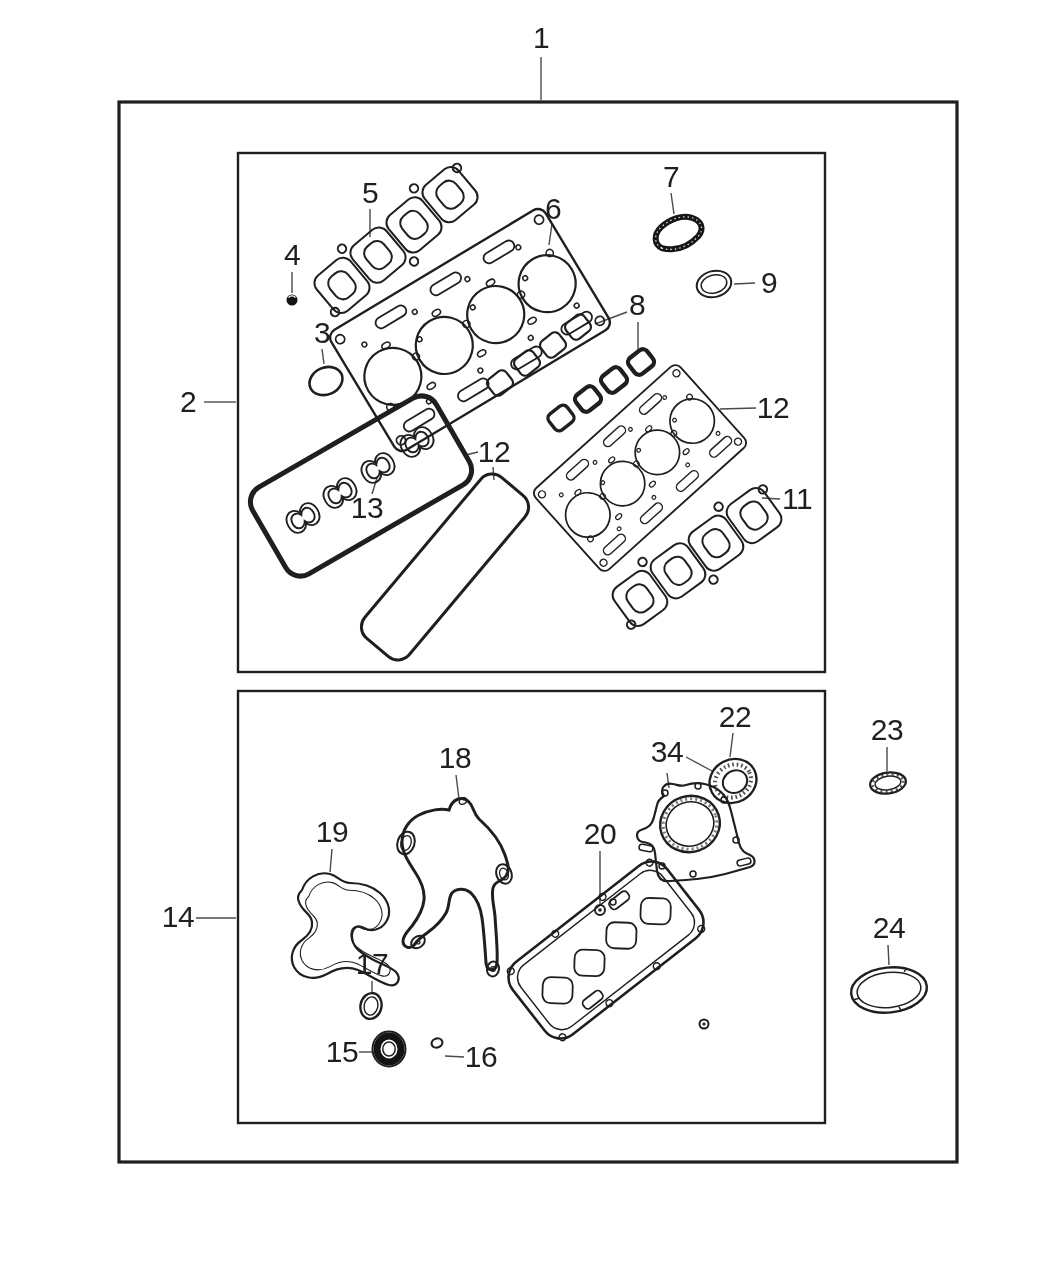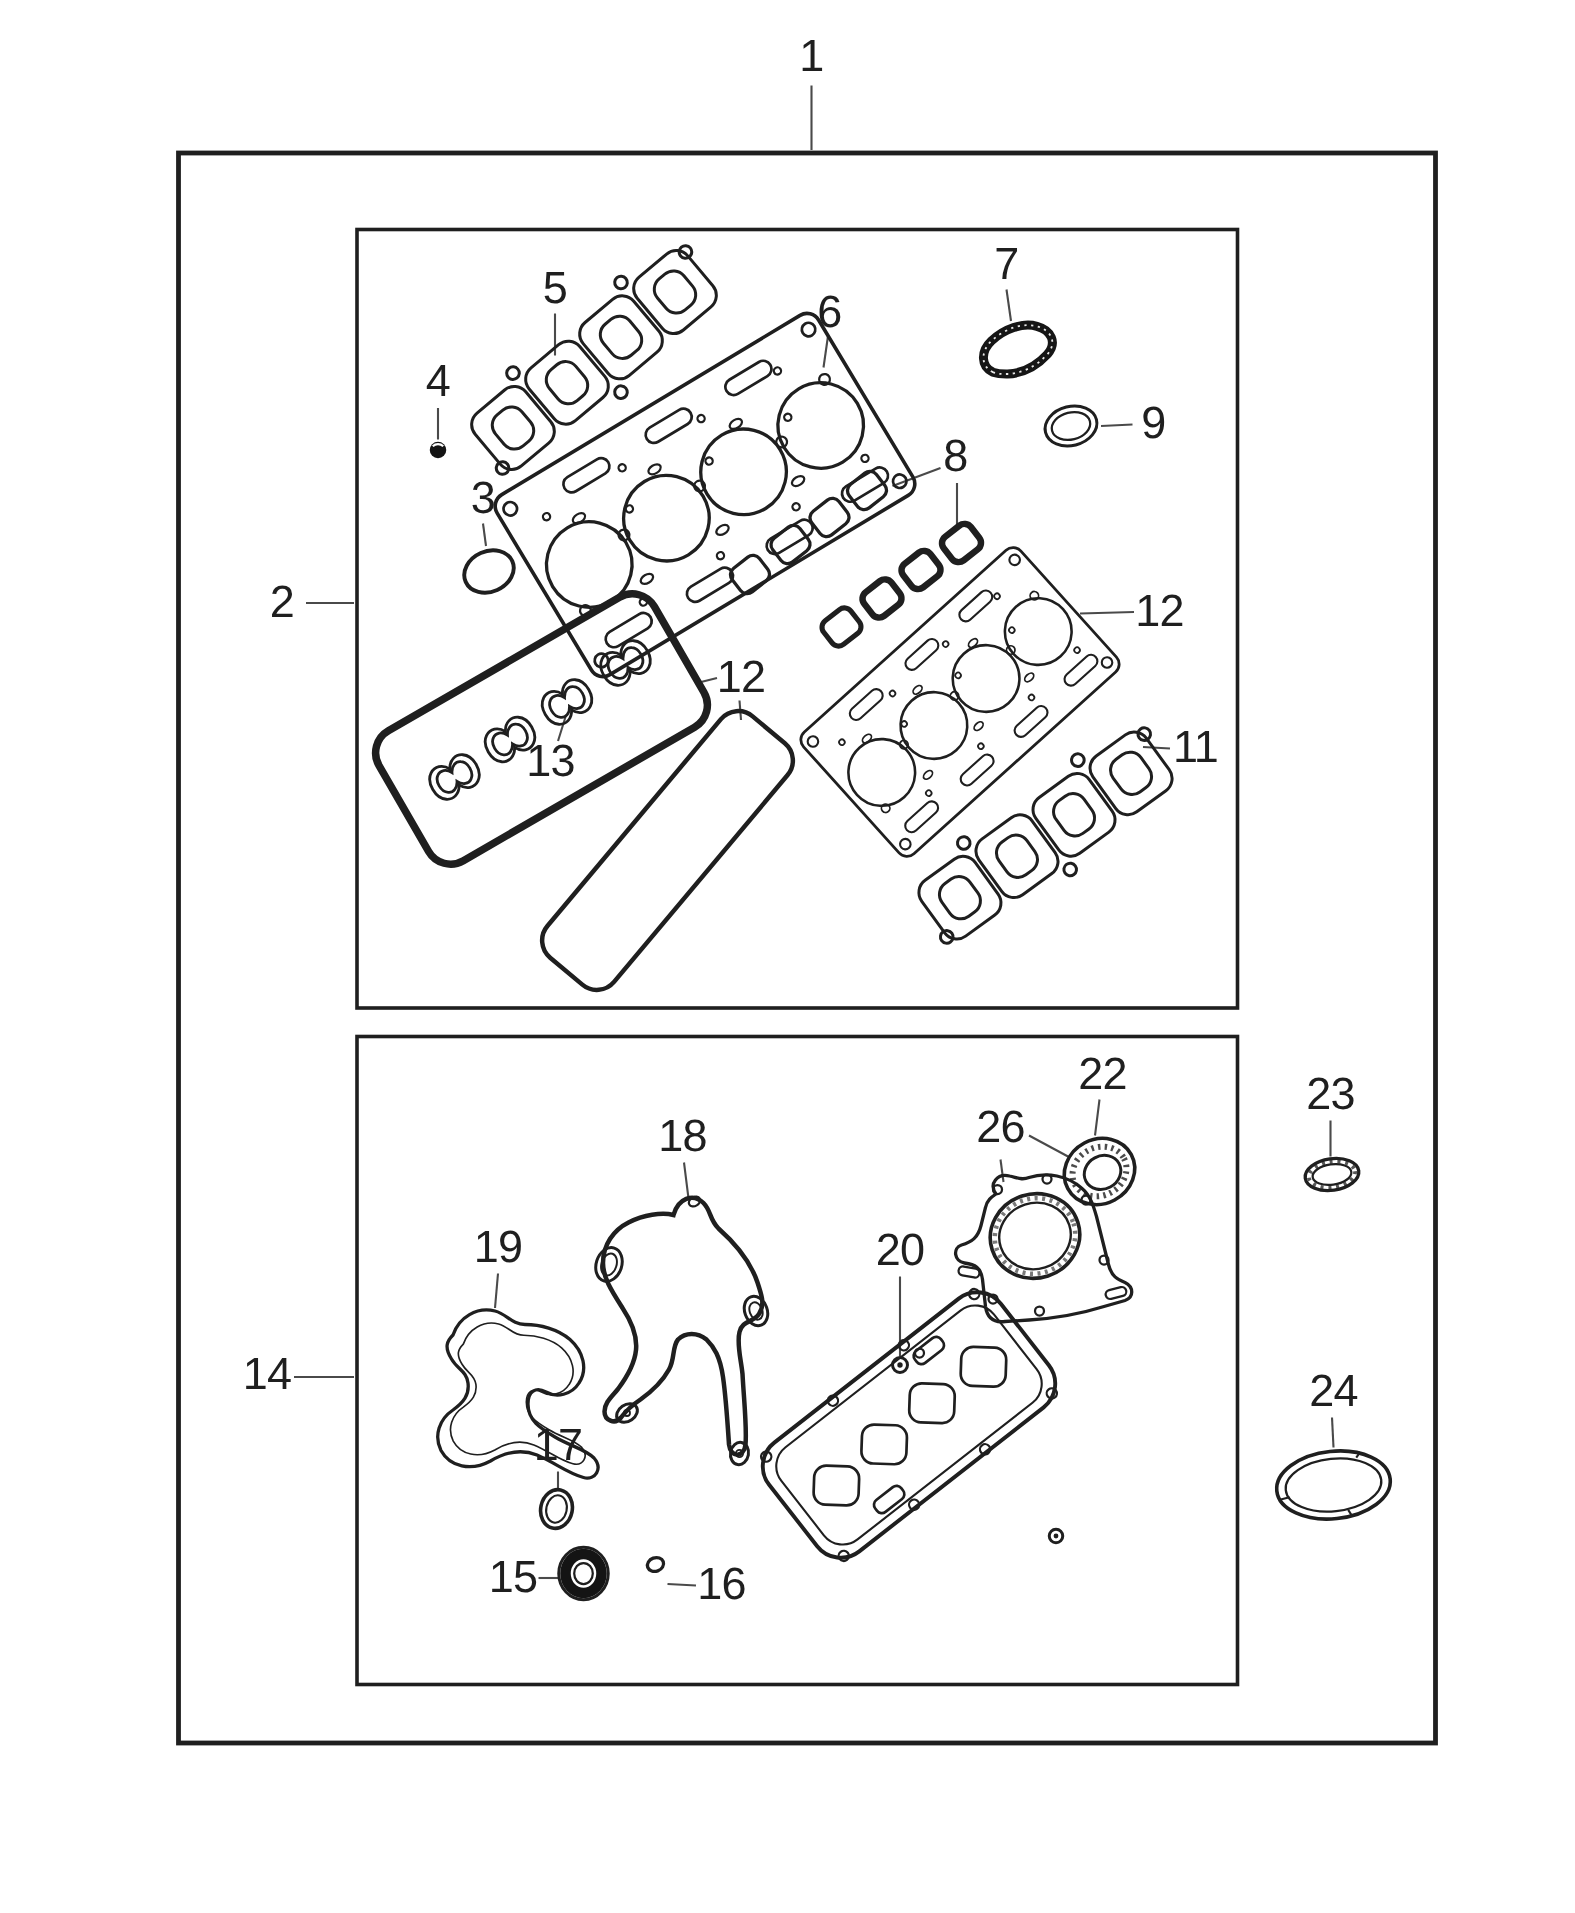--- a/index.html
+++ b/index.html
@@ -316,18 +316,18 @@
   <div class="callout" style="--x:797; --y:499">11</div>
   <div class="callout" style="--x:494; --y:452">12</div>
   <div class="callout" style="--x:367; --y:508">13</div>
   <div class="callout" style="--x:178; --y:917">14</div>
   <div class="callout" style="--x:342; --y:1052">15</div>
   <div class="callout" style="--x:481; --y:1057">16</div>
   <div class="callout" style="--x:372; --y:964">17</div>
   <div class="callout" style="--x:332; --y:832">19</div>
   <div class="callout" style="--x:455; --y:758">18</div>
   <div class="callout" style="--x:600; --y:834">20</div>
-  <div class="callout" style="--x:667; --y:752">26</div>
+  <div class="callout" style="--x:667; --y:752">34</div>
   <div class="callout" style="--x:735; --y:717">22</div>
   <div class="callout" style="--x:887; --y:730">23</div>
   <div class="callout" style="--x:889; --y:928">24</div>
 
 </div>
 
 </body></html>

